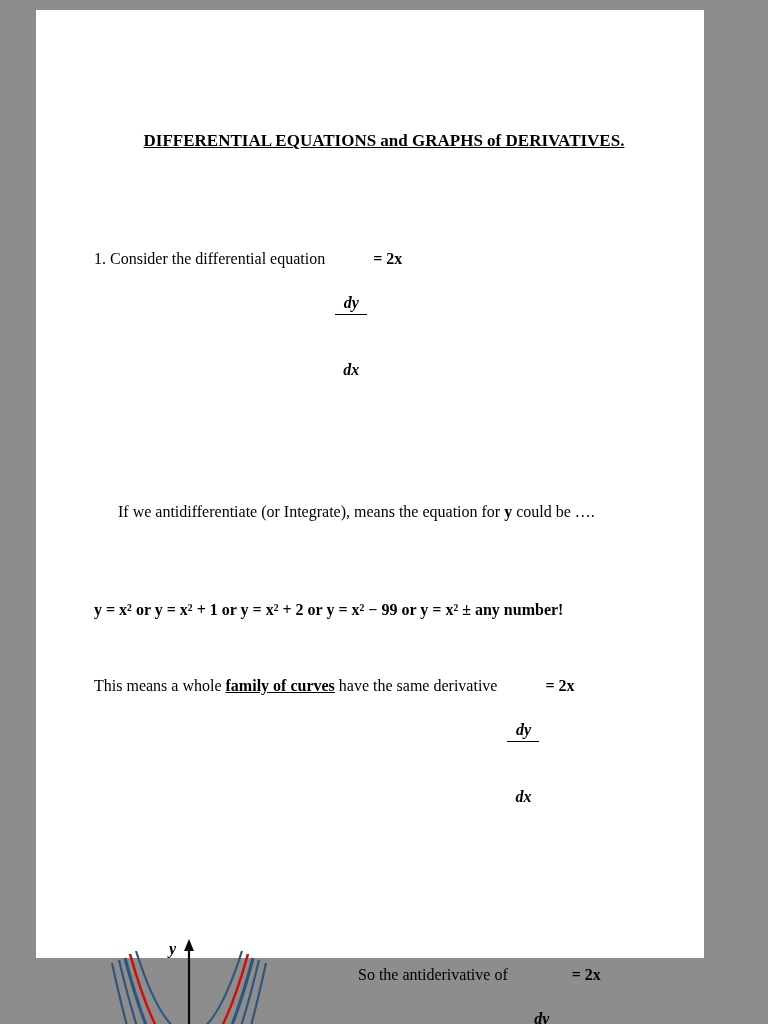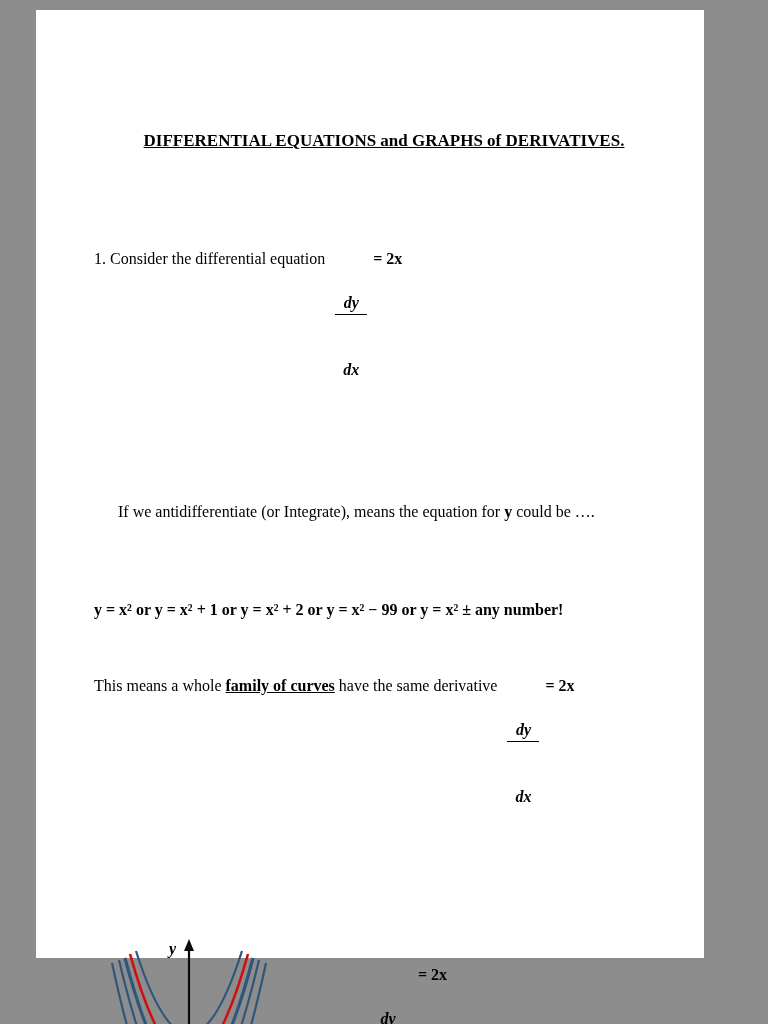--- a/index.html
+++ b/index.html
@@ -96,20 +96,21 @@
         <line x1="10" y1="150" x2="224" y2="150" stroke-width="2.2" stroke="#0a0a0a"></line>
         <polygon points="233,150 221,145 221,155" fill="#0a0a0a"></polygon>
 
         <text x="82" y="18" class="axlbl" text-anchor="end">y</text>
         <text x="237" y="156" class="axlbl">x</text>
         <text x="90" y="129" class="tick" text-anchor="end">1</text>
       </svg>
 
       <div class="col1">
         <div class="ln fracline">
+          <span>So the antiderivative of </span>
           <span class="frac">
             <span class="top">dy</span>
             
           </span>
           <span class="bi">= 2x</span>
         </div>
         
         
         
         

